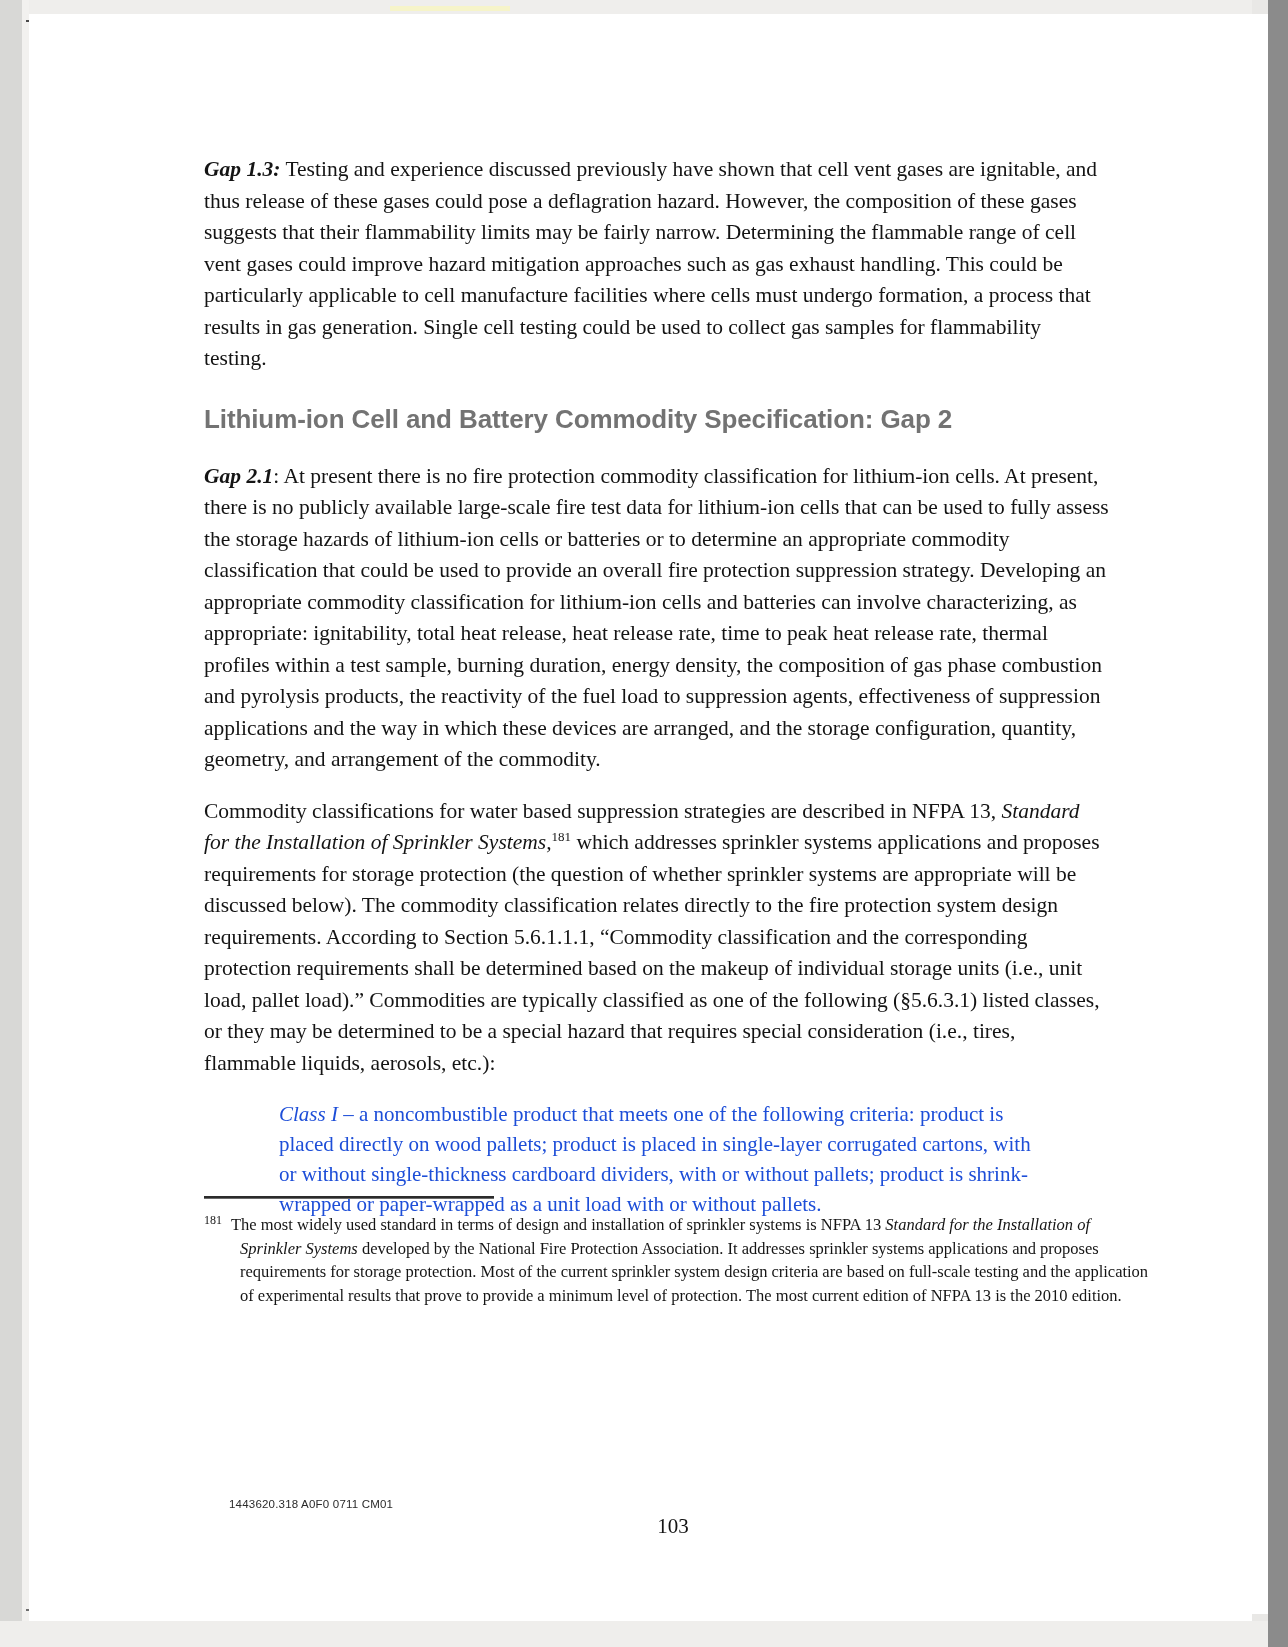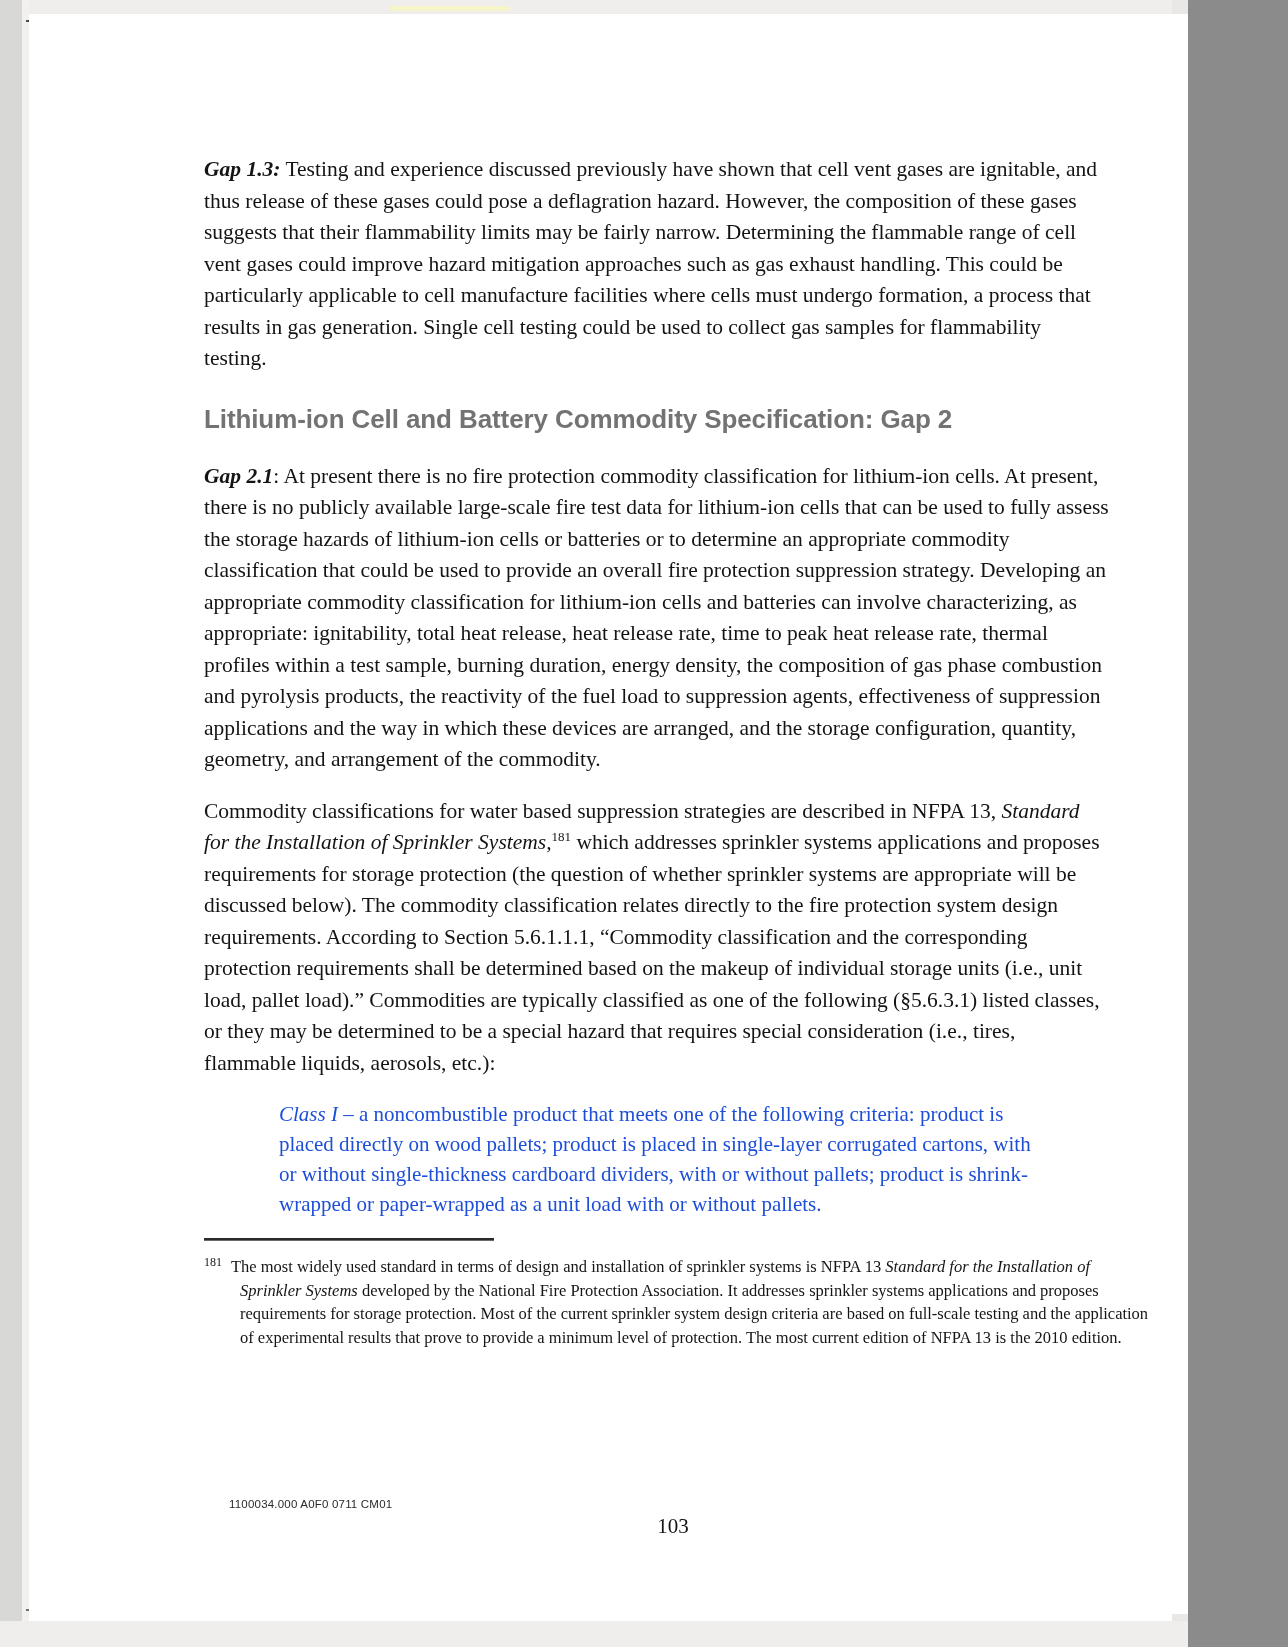--- a/index.html
+++ b/index.html
@@ -2,26 +2,25 @@
 <html><head>
 <meta charset="utf-8">
 <style>
   html, body {
     margin: 0;
     padding: 0;
     background: #8b8b8b;
   }
   .page-canvas {
     position: relative;
-    width: 1176px;
+    width: 1268px;
     height: 1647px;
     background: #ffffff;
     overflow: hidden;
     font-family: "Liberation Serif", "DejaVu Serif", serif;
-    padding-left: 12px;
   }
   
   .scan-edge-left {
     position: absolute;
     left: 0; top: 0;
     width: 22px; height: 1647px;
     background: #d8d8d6;
   }
   .scan-edge-left2 {
     position: absolute;
@@ -134,21 +133,21 @@
     color: #1d4ed8;
     width: 770px;
   }
   .class-name {
     font-style: italic;
   }
 
   .footnote-area {
     position: absolute;
     left: 175px;
-    top: 1224px;
+    top: 1182px;
     width: 915px;
   }
   .footnote-rule {
     width: 290px;
     height: 0;
     border-top: 2px solid #2b2b2b;
     border-bottom: 1px solid #6a6a6a;
     margin: 0 0 14px 0;
   }
   .footnote-body {
@@ -216,17 +215,17 @@
       <p class="class-block"><span class="class-name">Class I</span><span> – a noncombustible product that meets one of the following criteria: product is placed directly on wood pallets; product is placed in single-layer corrugated cartons, with or without single-thickness cardboard dividers, with or without pallets; product is shrink-wrapped or paper-wrapped as a unit load with or without pallets.</span></p>
 
 
     </div>
 
     <div class="footnote-area">
       <div class="footnote-rule"></div>
       <div class="footnote-body"><span class="fn-num">181</span><span>The most widely used standard in terms of design and installation of sprinkler systems is NFPA 13 </span><span class="ital">Standard for the Installation of Sprinkler Systems</span><span> developed by the National Fire Protection Association.  It addresses sprinkler systems applications and proposes requirements for storage protection.  Most of the current sprinkler system design criteria are based on full-scale testing and the application of experimental results that prove to provide a minimum level of protection.  The most current edition of NFPA 13 is the 2010 edition.</span></div>
     </div>
 
-    <div class="doc-id">1100034.000 A0F0 0711 CM01</div>
+    <div class="doc-id">1443620.318 A0F0 0711 CM01</div>
     <div class="page-number">103</div>
 
   </div>
 </div>
 
 </body></html>

